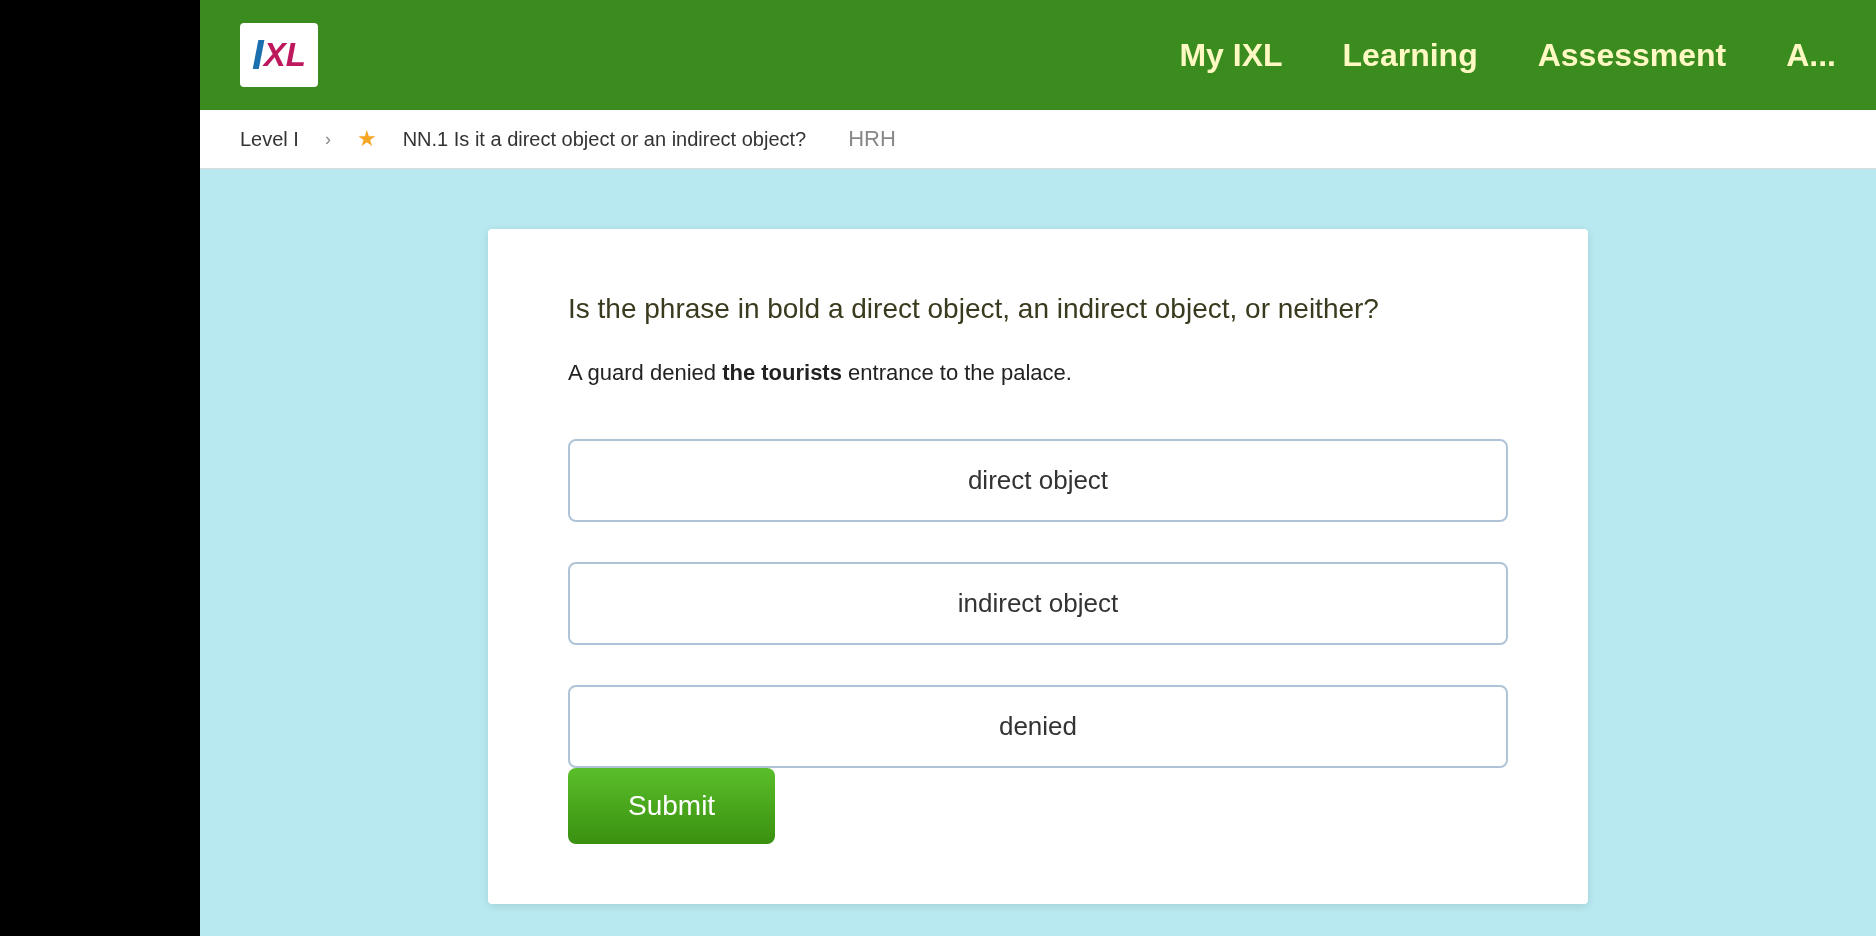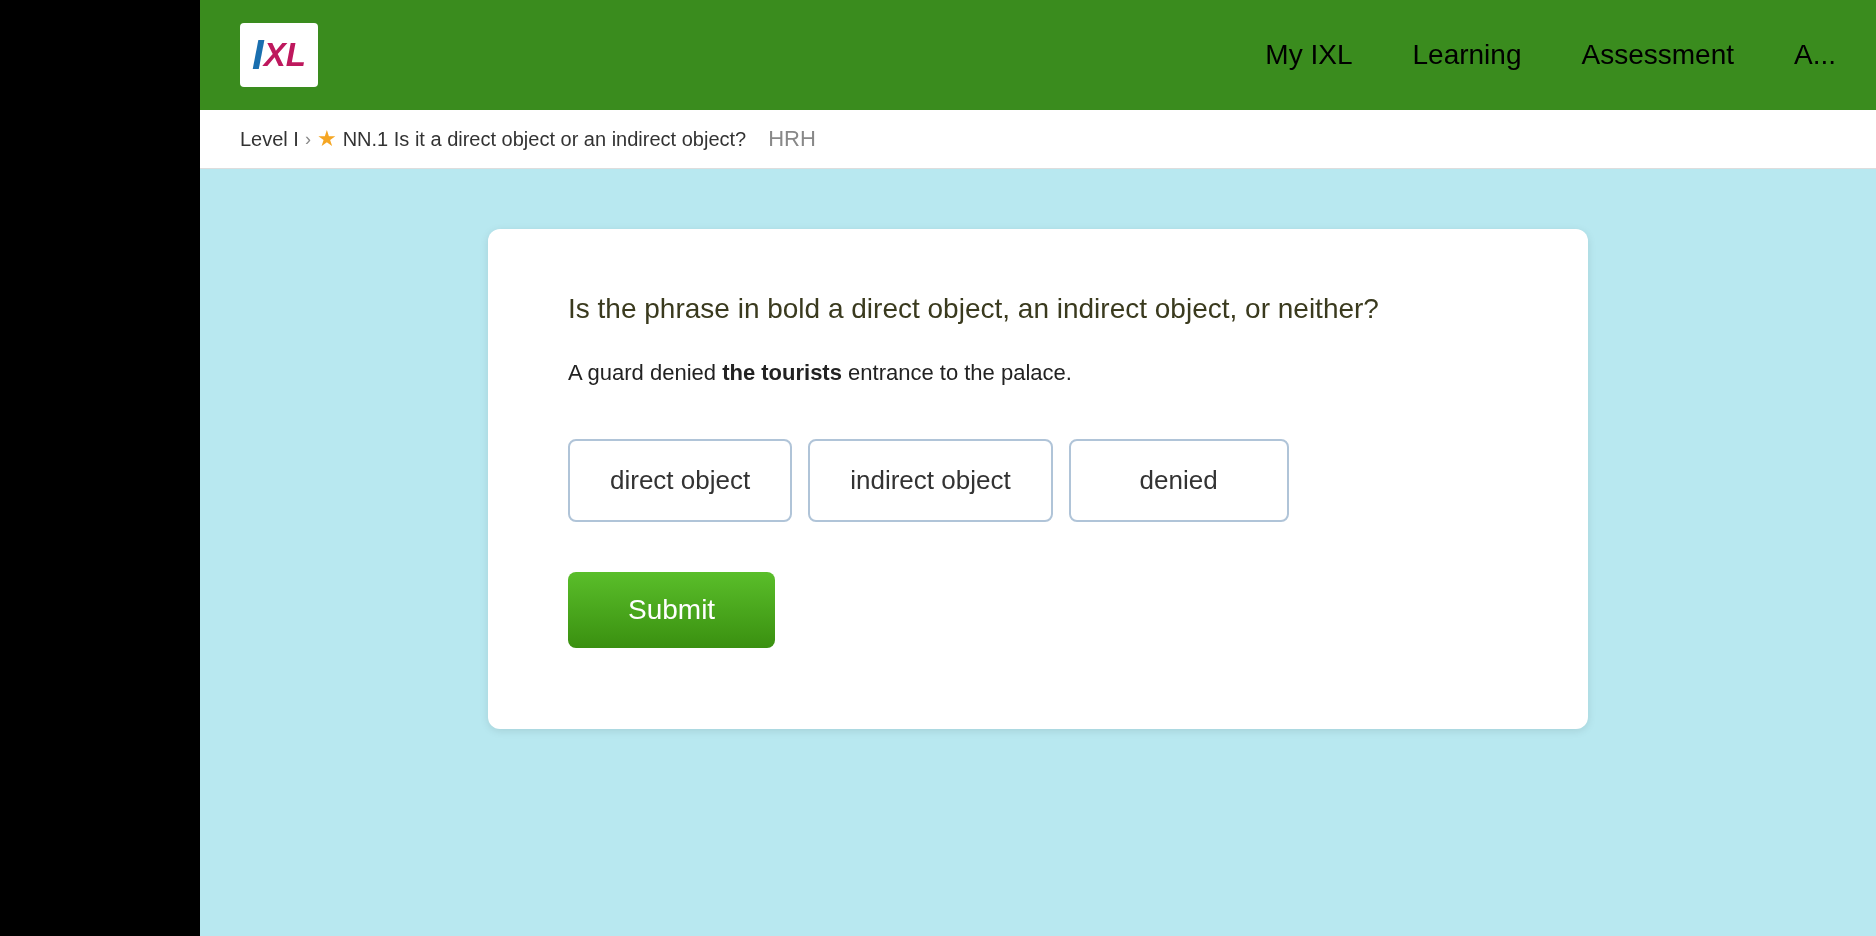--- a/index.html
+++ b/index.html
@@ -58,34 +58,34 @@
       font-style: italic;
     }
 
     .nav-items {
       display: flex;
       gap: 60px;
       align-items: center;
     }
 
     .nav-item {
-      color: #000000;
-      font-size: 28px;
-      font-weight: 400;
+      color: #fef9c3;
+      font-size: 32px;
+      font-weight: 700;
       cursor: pointer;
       text-decoration: none;
     }
 
     
     .breadcrumb-bar {
       background-color: white;
       padding: 16px 40px;
       display: flex;
       align-items: center;
-      gap: 6px;
+      gap: 26px;
       font-size: 20px;
       color: #333;
       border-bottom: 1px solid #ddd;
     }
 
     .breadcrumb-chevron {
       color: #888;
       font-size: 18px;
     }
 
@@ -110,21 +110,21 @@
       background-color: #b8e8f0;
       padding: 40px;
       display: flex;
       justify-content: center;
       align-items: flex-start;
       min-height: 720px;
     }
 
     .question-card {
       background-color: white;
-      border-radius: 12px;
+      border-radius: 4px;
       padding: 60px 80px;
       width: 1100px;
       min-height: 500px;
       box-shadow: 0 2px 8px rgba(0,0,0,0.1);
       margin-top: 20px;
     }
 
     .question-text {
       font-size: 28px;
       color: #3a3a1e;
@@ -138,22 +138,22 @@
       margin-bottom: 50px;
       line-height: 1.4;
     }
 
     .sentence-bold {
       font-weight: bold;
     }
 
     .answer-options {
       display: flex;
-      gap: 16px;
-      margin-bottom: 50px;
+      gap: 40px;
+      flex-direction: column;
     }
 
     .answer-btn {
       border: 2px solid #b0c4d8;
       border-radius: 8px;
       padding: 24px 40px;
       font-size: 26px;
       color: #333;
       background-color: white;
       cursor: pointer;

